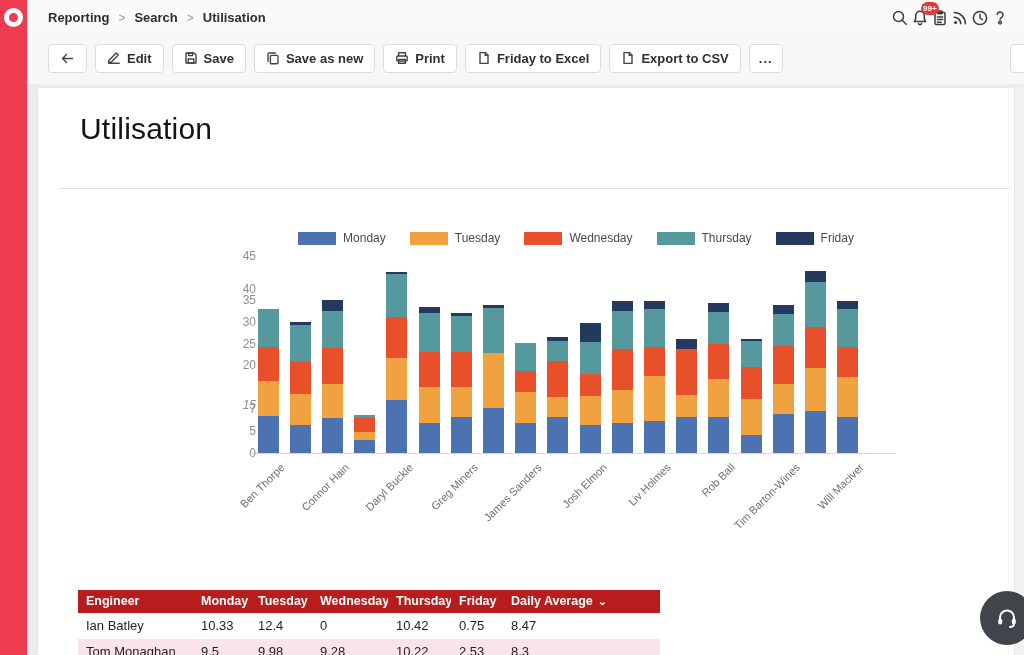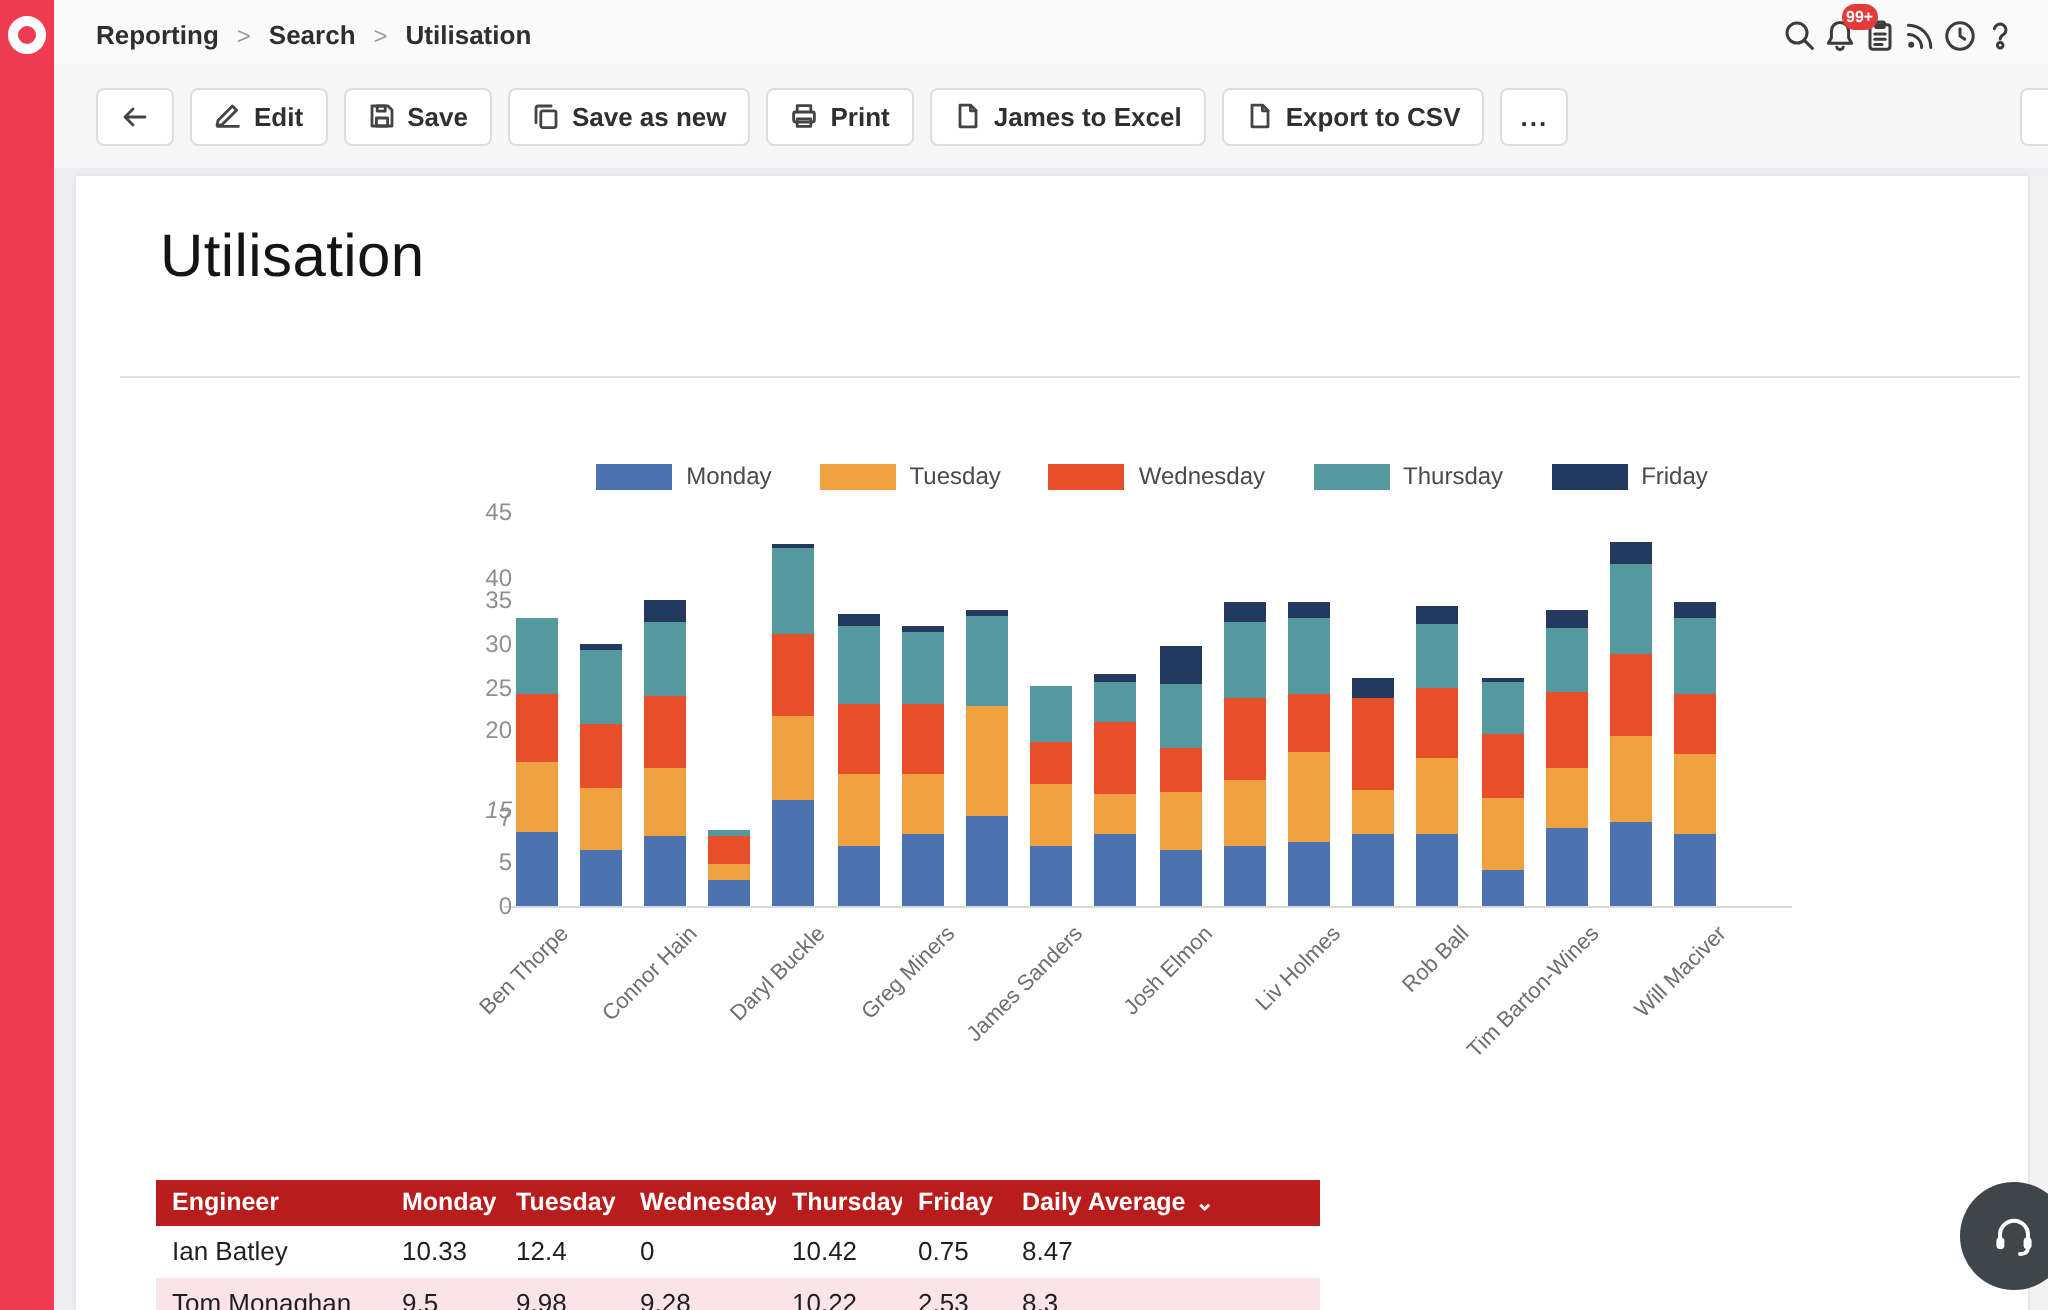--- a/index.html
+++ b/index.html
@@ -149,21 +149,21 @@
         <rect x="1.8" y="5" width="10.4" height="5" rx="1"></rect>
         <rect x="3.6" y="8.4" width="6.8" height="3.8"></rect>
       </svg>
     <span>Print</span>
   </button>
   <button class="tbtn">
     <svg width="14" height="14" viewBox="0 0 14 14">
         <path d="M3 1.6h5.4L11 4.2v8.2H3z"></path>
         <path d="M8.2 1.8v2.6H11"></path>
       </svg>
-    <span>James to Excel</span>
+    <span>Friday to Excel</span>
   </button>
   <button class="tbtn">
     <svg width="14" height="14" viewBox="0 0 14 14">
         <path d="M3 1.6h5.4L11 4.2v8.2H3z"></path>
         <path d="M8.2 1.8v2.6H11"></path>
       </svg>
     <span>Export to CSV</span>
   </button>
   <button class="tbtn more">...</button>
   <button class="tbtn partial"></button>

